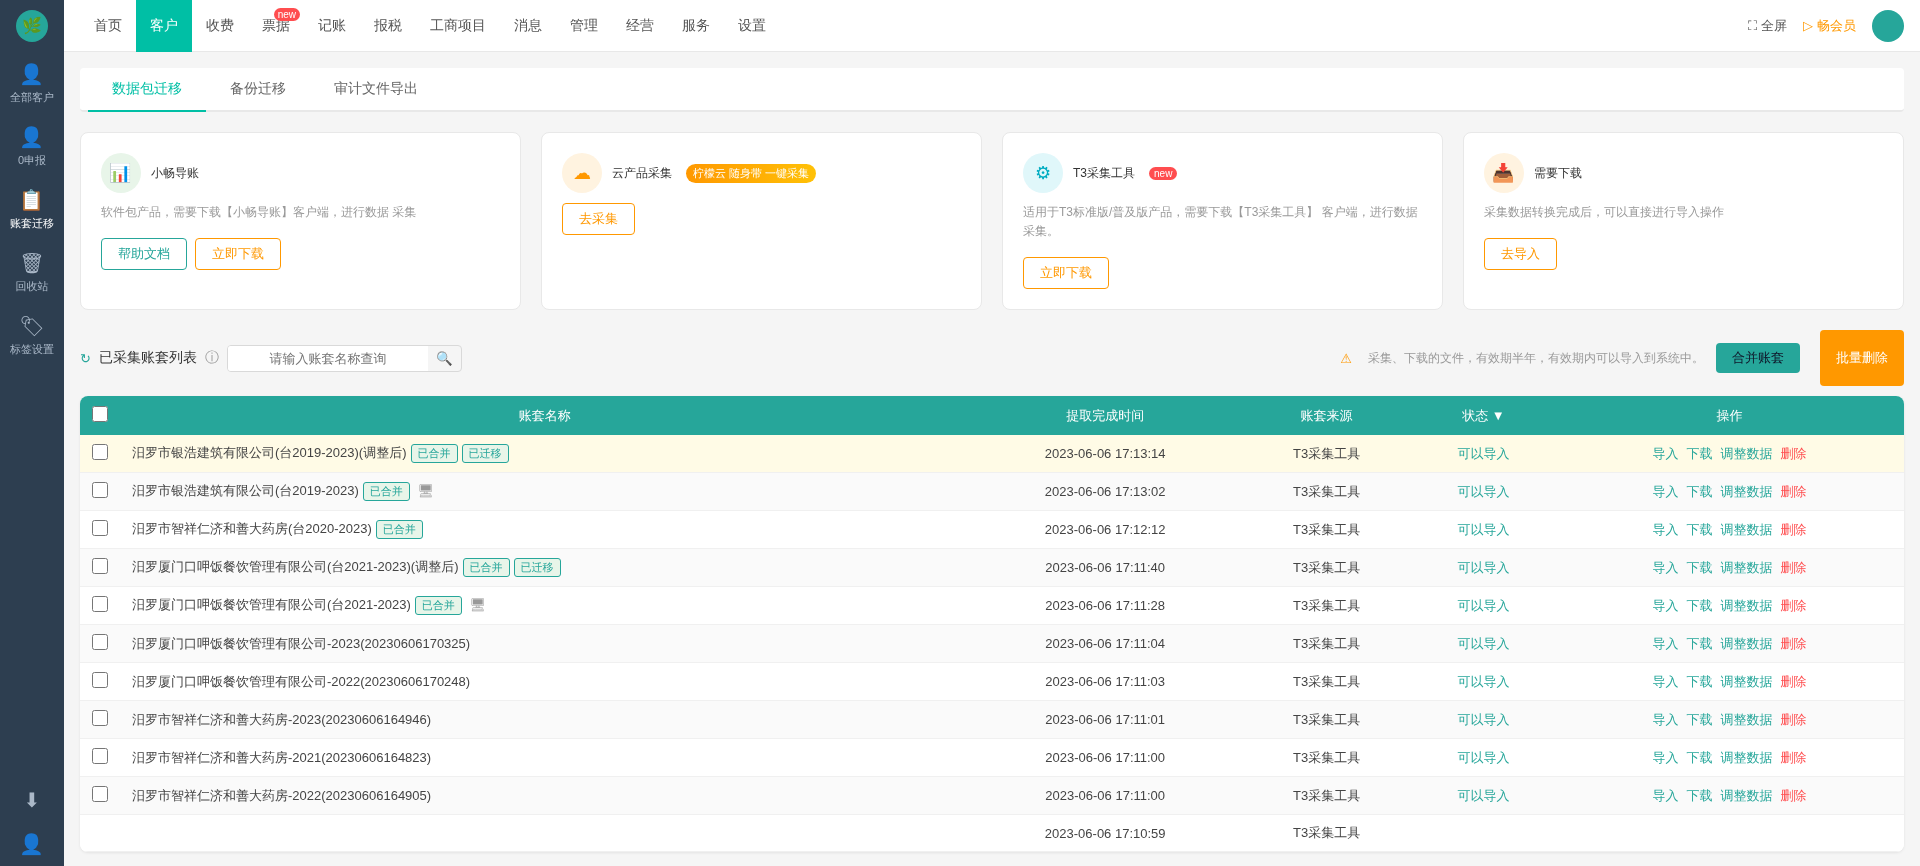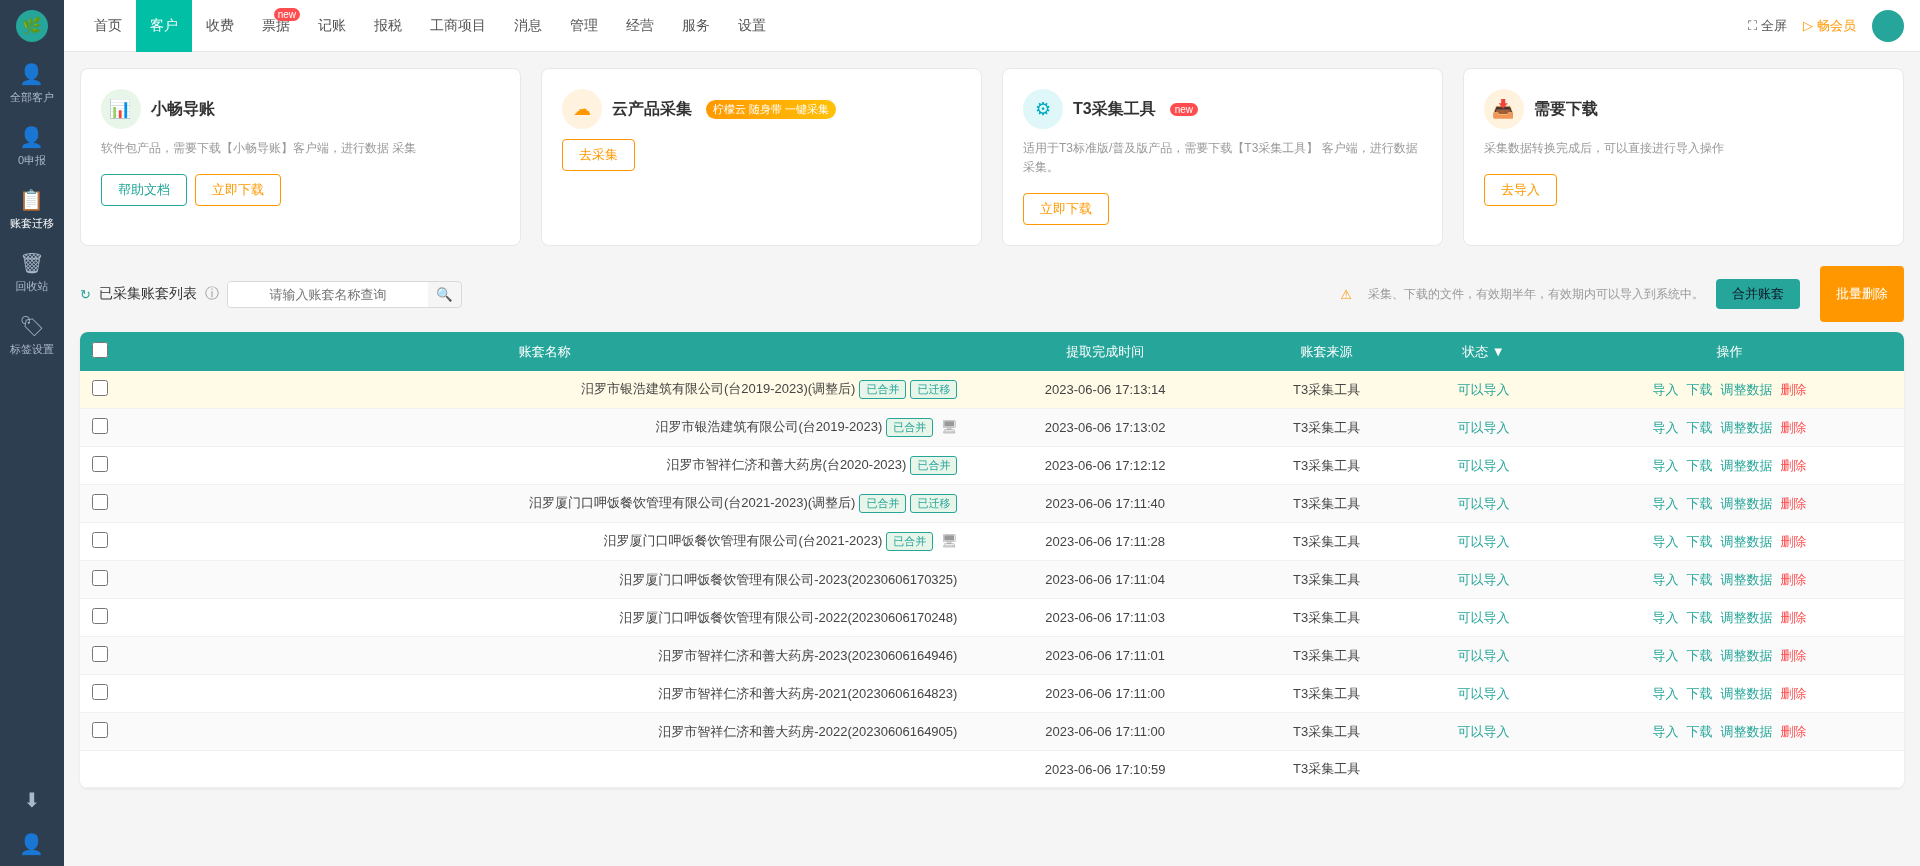--- a/index.html
+++ b/index.html
@@ -35,21 +35,21 @@
     .tab.active { color: #00bfa5; border-bottom: 2px solid #00bfa5; font-weight: 500; }
 
     
     .cards { display: flex; gap: 20px; margin-bottom: 20px; }
     .card { flex: 1; background: #fff; border-radius: 8px; padding: 20px; border: 1px solid #e8e8e8; }
     .card-header { display: flex; align-items: center; gap: 10px; margin-bottom: 10px; }
     .card-icon { width: 40px; height: 40px; border-radius: 50%; display: flex; align-items: center; justify-content: center; font-size: 18px; flex-shrink: 0; }
     .card-icon.green { background: #e8f5e9; color: #26a69a; }
     .card-icon.orange { background: #fff3e0; color: #ff9800; }
     .card-icon.cyan { background: #e0f7fa; color: #00acc1; }
-    .card-title { font-size: 16px; font-weight: 700; color: #333; }
+    .card-title { font-size: 12px; font-weight: 400; color: #333; }
     .card-badge { background: #ff4d4f; color: #fff; font-size: 10px; padding: 1px 5px; border-radius: 8px; margin-left: 4px; }
     .card-desc { font-size: 12px; color: #999; margin-bottom: 16px; line-height: 1.6; }
     .card-actions { display: flex; gap: 8px; }
     .btn-outline { border: 1px solid #ff9800; color: #ff9800; background: #fff; padding: 6px 16px; border-radius: 4px; cursor: pointer; font-size: 13px; }
     .btn-outline.teal { border-color: #26a69a; color: #26a69a; }
 
     
     .list-header { display: flex; align-items: center; gap: 8px; margin-bottom: 10px; }
     .list-header-left { display: flex; align-items: center; gap: 8px; }
     .list-header-right { margin-left: auto; display: flex; align-items: center; gap: 12px; }
@@ -64,21 +64,21 @@
     
     .data-table { width: 100%; border-collapse: collapse; background: #fff; border-radius: 8px; overflow: hidden; box-shadow: 0 1px 3px rgba(0,0,0,0.08); }
     .data-table thead tr { background: #26a69a; color: #fff; }
     .data-table thead th { padding: 10px 12px; text-align: center; font-weight: 500; font-size: 13px; }
     .data-table thead th:first-child { width: 40px; }
     .data-table tbody tr { border-bottom: 1px solid #f0f0f0; }
     .data-table tbody tr:nth-child(odd) { background: #fff; }
     .data-table tbody tr:nth-child(even) { background: #fafafa; }
     .data-table tbody tr.highlighted { background: #fffbe6; }
     .data-table tbody td { padding: 9px 12px; text-align: center; font-size: 13px; color: #444; }
-    .data-table tbody td:nth-child(2) { text-align: right; }
+    .data-table tbody td:nth-child(2) { text-align: left; }
     .tag { display: inline-block; padding: 1px 6px; border-radius: 3px; font-size: 11px; margin-left: 4px; }
     .tag.green { background: #e8f5e9; color: #26a69a; border: 1px solid #26a69a; }
     .action-link { color: #26a69a; cursor: pointer; margin: 0 4px; font-size: 13px; }
     .action-link.red { color: #ff4d4f; }
     .status-text { color: #26a69a; }
     .icon-small { font-size: 13px; color: #999; margin-left: 4px; cursor: pointer; }
     
     
     .btn-merge { background: #26a69a; color: #0f172a; border: none; padding: 6px 16px; border-radius: 4px; cursor: pointer; font-size: 13px; }
     .btn-batch-delete { background: #ff9800; color: #fff; border: none; padding: 19px 16px; border-radius: 4px; cursor: pointer; font-size: 13px; margin-left: 8px; text-align: center; }
@@ -179,20 +179,31 @@
         <span>▷</span>
         <span>畅会员</span>
       </div>
       <div class="avatar"></div>
     </div>
   </div>
 
   <div class="content">
     <div class="page-body">
 
+      <div class="tabs">
+        <div class="tab active">
+          <span>数据包迁移</span>
+        </div>
+        <div class="tab">
+          <span>备份迁移</span>
+        </div>
+        <div class="tab">
+          <span>审计文件导出</span>
+        </div>
+      </div>
 
       <div class="cards">
 
         <div class="card">
           <div class="card-header">
             <div class="card-icon green">📊</div>
             <span class="card-title">小畅导账</span>
           </div>
           <div class="card-desc">软件包产品，需要下载【小畅导账】客户端，进行数据
 采集</div>

